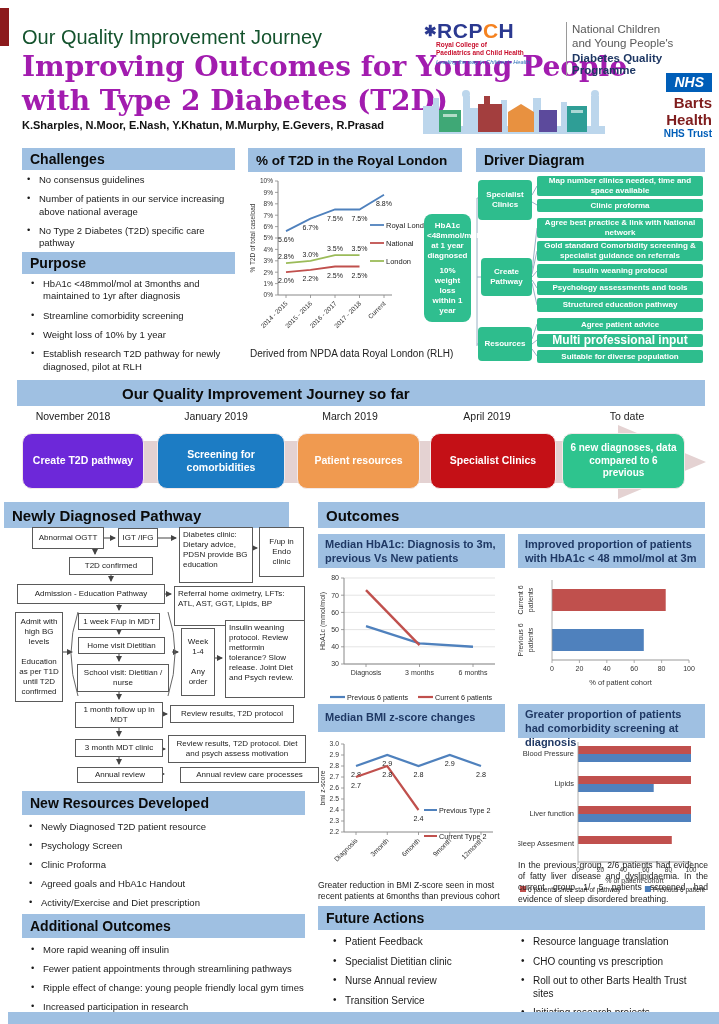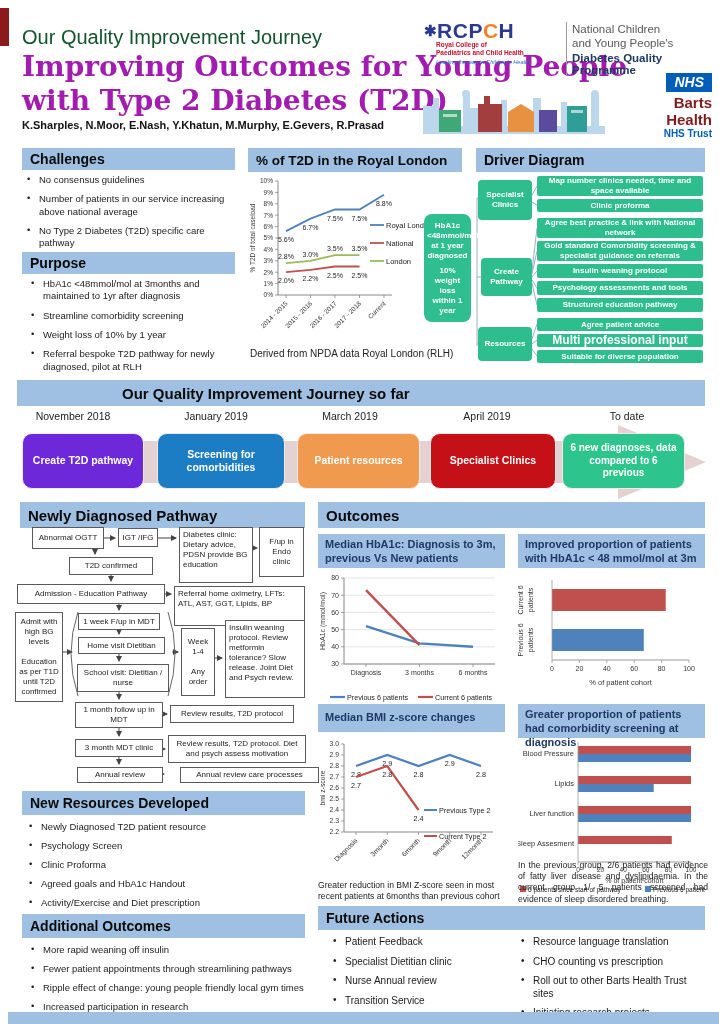--- a/index.html
+++ b/index.html
@@ -98,21 +98,21 @@
       <li>No consensus guidelines</li>
       <li>Number of patients in our service increasing above national average</li>
       <li>No Type 2 Diabetes (T2D) specific care pathway</li>
     </ul>
 
   <div class="bar" style="left:22px;top:252px;width:213px;height:22px;font-size:14px;">Purpose</div>
   <ul class="blist abs" style="left:30px;top:278px;width:198px;font-size:9.5px;line-height:1.3;">
       <li>HbA1c &lt;48mmol/mol at 3months and maintained to 1yr after diagnosis</li>
       <li>Streamline comorbidity screening</li>
       <li>Weight loss of 10% by 1 year</li>
-      <li>Referral bespoke T2D pathway for newly diagnosed, pilot at RLH</li>
+      <li>Establish research T2D pathway for newly diagnosed, pilot at RLH</li>
     </ul>
 
   <div class="bar" style="left:248px;top:148px;width:214px;height:24px;font-size:13.5px;">% of T2D in the Royal London</div>
   <svg id="c-t2d" class="abs" style="left:248px;top:173px;" width="212" height="172">
       <line x1="27" y1="122" x2="30" y2="122" stroke="#888" stroke-width="0.8"></line>
       <text x="25" y="124.3" font-size="6.5" text-anchor="end" fill="#333">0%</text>
       <line x1="27" y1="110.6" x2="30" y2="110.6" stroke="#888" stroke-width="0.8"></line>
       <text x="25" y="112.89999999999999" font-size="6.5" text-anchor="end" fill="#333">1%</text>
       <line x1="27" y1="99.2" x2="30" y2="99.2" stroke="#888" stroke-width="0.8"></line>
       <text x="25" y="101.5" font-size="6.5" text-anchor="end" fill="#333">2%</text>
@@ -218,21 +218,21 @@
   <div class="datelbl" style="left:627px;">To date</div>
   <svg class="abs" style="left:0;top:420px;z-index:1;" width="719" height="84" viewBox="0 420 719 84">
     <polygon points="68,441 618,441 618,425 706,462 618,499 618,483 68,483" fill="#E4D2D2"></polygon>
   </svg>
   <div class="mile" style="left: 22px; width: 122px; background: #6d28d9;">Create T2D pathway</div>
   <div class="mile" style="left: 297px; width: 123px; background: rgb(240, 154, 80);">Patient resources</div>
   <div class="mile" style="left: 157px; width: 128px; background: rgb(28, 124, 196);">Screening for comorbidities</div>
   <div class="mile" style="left: 430px; width: 126px; background: rgb(196, 16, 22);">Specialist Clinics</div>
   <div class="mile" style="left: 562px; width: 123px; font-size: 10px; background: rgb(46, 196, 142);">6 new diagnoses, data compared to 6 previous</div>
 
-  <div class="bar" style="left:20px;top:502px;width:285px;height:26px;font-size:15px;">Newly Diagnosed Pathway</div>
+  <div class="bar" style="left:4px;top:502px;width:285px;height:26px;font-size:15px;">Newly Diagnosed Pathway</div>
 
   <svg class="abs" style="left:0;top:520px;z-index:1;" width="310" height="280" viewBox="0 520 310 280">
     <defs>
       <marker id="ah" markerWidth="6" markerHeight="6" refX="5" refY="3" orient="auto">
         <path d="M0,0 L6,3 L0,6 z" fill="#444"></path>
       </marker>
     </defs>
     <g stroke="#444" stroke-width="1" fill="none" marker-end="url(#ah)">
       <line x1="104" y1="538" x2="115" y2="538"></line>
         <line x1="158" y1="538" x2="176" y2="538"></line>

